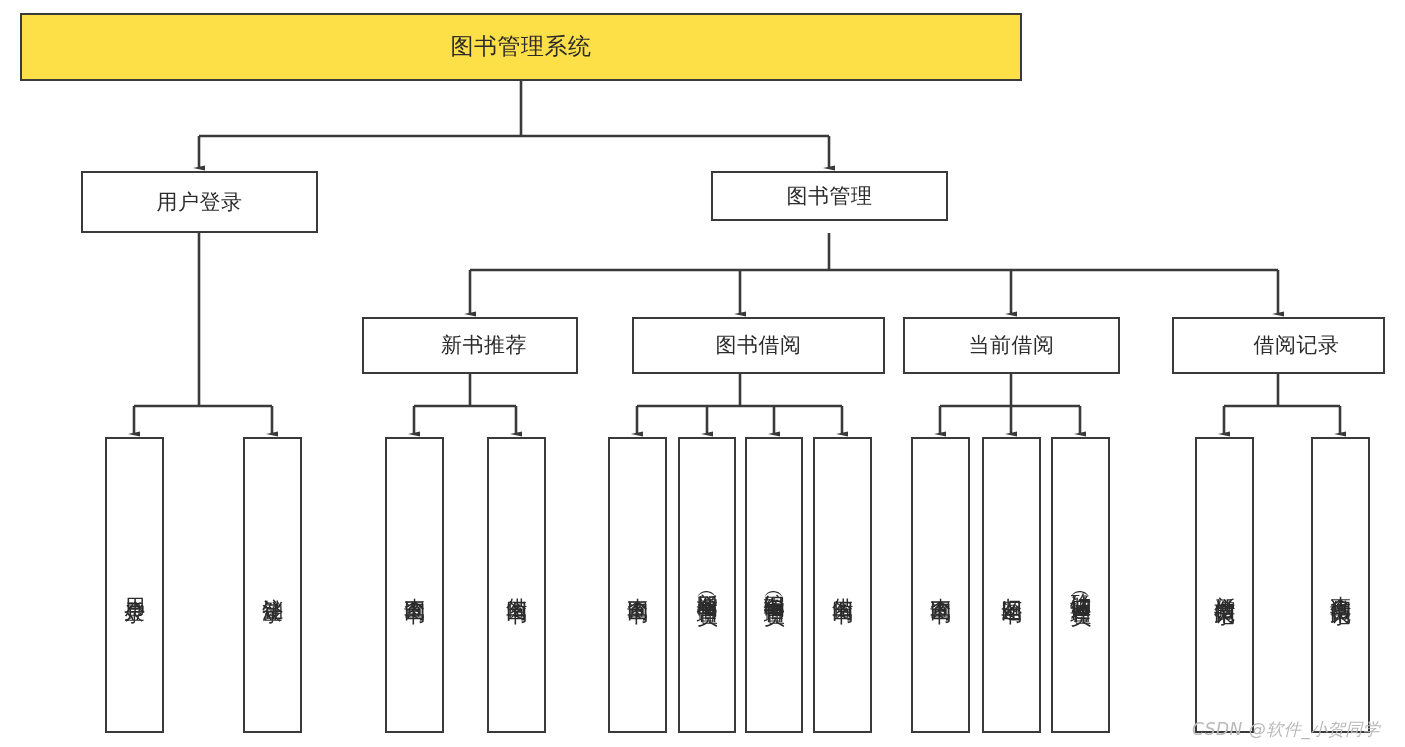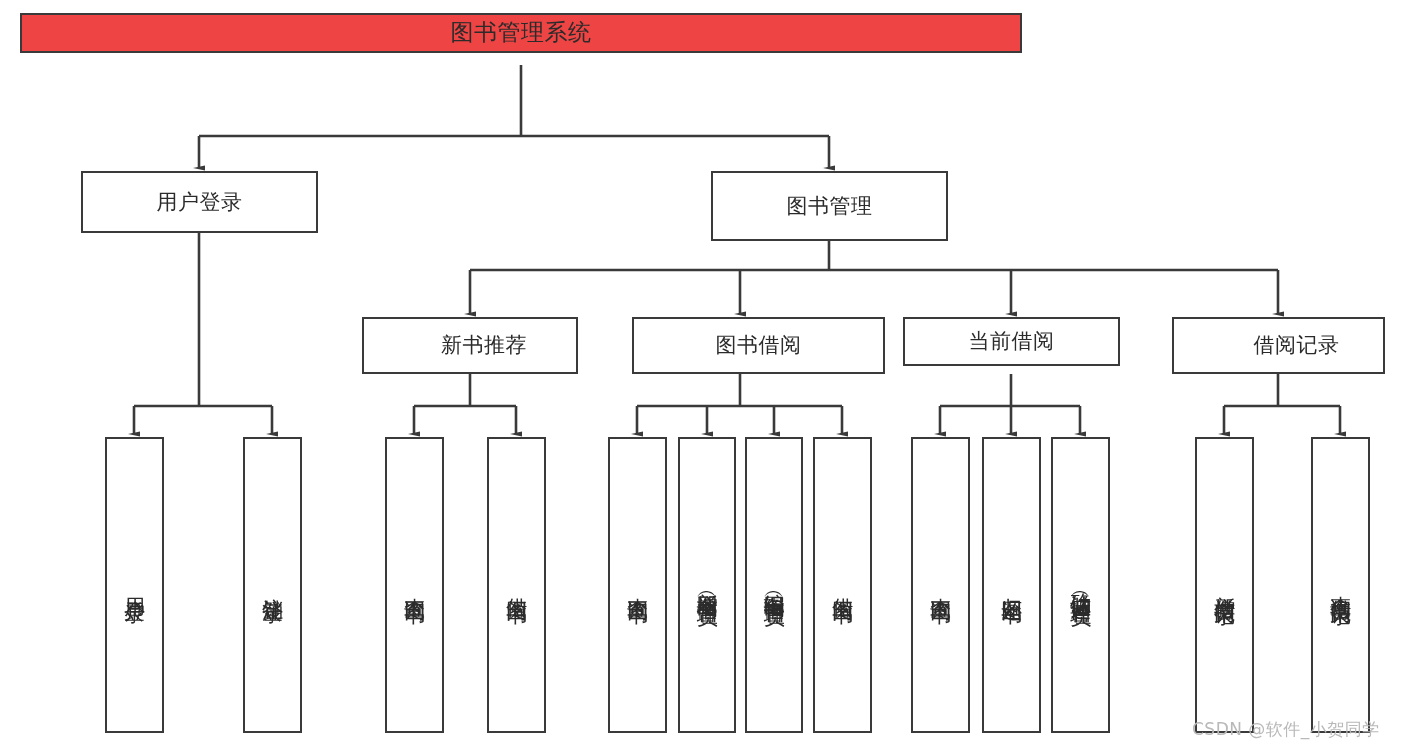--- a/index.html
+++ b/index.html
@@ -117,38 +117,38 @@
       <path d="M1011,406 L1011,434" marker-end="url(#arrow)"></path>
       <path d="M1080,406 L1080,434" marker-end="url(#arrow)"></path>
 
       <path d="M1278,374 L1278,406"></path>
       <path d="M1224,406 L1340,406"></path>
       <path d="M1224,406 L1224,434" marker-end="url(#arrow)"></path>
       <path d="M1340,406 L1340,434" marker-end="url(#arrow)"></path>
     </g>
   </svg>
 
-  <div class="node root" style="left: 20px; top: 13px; width: 1002px; height: 40px; border-color: rgb(58, 58, 58); background: #ef4444; color: rgb(43, 43, 43);">
+  <div class="node root" style="left: 20px; top: 13px; width: 1002px; height: 68px; border-color: rgb(58, 58, 58); background: #fde047; color: rgb(43, 43, 43);">
     <span class="label">图书管理系统</span>
   </div>
 
   <div class="node level2" style="left: 81px; top: 171px; width: 237px; height: 62px; border-color: rgb(58, 58, 58); background: rgb(255, 255, 255); color: rgb(43, 43, 43);">
     <span class="label">用户登录</span>
   </div>
-  <div class="node level2" style="left: 711px; top: 171px; width: 237px; height: 70px; border-color: rgb(58, 58, 58); background: rgb(255, 255, 255); color: rgb(43, 43, 43);">
+  <div class="node level2" style="left: 711px; top: 171px; width: 237px; height: 50px; border-color: rgb(58, 58, 58); background: rgb(255, 255, 255); color: rgb(43, 43, 43);">
     <span class="label">图书管理</span>
   </div>
 
   <div class="node level3" style="left: 362px; top: 317px; width: 216px; height: 57px; border-color: rgb(58, 58, 58); background: rgb(255, 255, 255); color: rgb(43, 43, 43); padding-left: 28px;">
     <span class="label">新书推荐</span>
   </div>
   <div class="node level3" style="left: 632px; top: 317px; width: 253px; height: 57px; border-color: rgb(58, 58, 58); background: rgb(255, 255, 255); color: rgb(43, 43, 43);">
     <span class="label">图书借阅</span>
   </div>
-  <div class="node level3" style="left: 903px; top: 317px; width: 217px; height: 49px; border-color: rgb(58, 58, 58); background: rgb(255, 255, 255); color: rgb(43, 43, 43);">
+  <div class="node level3" style="left: 903px; top: 317px; width: 217px; height: 57px; border-color: rgb(58, 58, 58); background: rgb(255, 255, 255); color: rgb(43, 43, 43);">
     <span class="label">当前借阅</span>
   </div>
   <div class="node level3" style="left: 1172px; top: 317px; width: 213px; height: 57px; border-color: rgb(58, 58, 58); background: rgb(255, 255, 255); color: rgb(43, 43, 43); padding-left: 36px;">
     <span class="label">借阅记录</span>
   </div>
 
   <div class="node leaf" style="left: 105px; top: 437px; width: 59px; height: 296px; border-color: rgb(58, 58, 58); background: rgb(255, 255, 255); color: rgb(43, 43, 43);">
     <span class="label">用户登录</span>
   </div>
   <div class="node leaf" style="left: 243px; top: 437px; width: 59px; height: 296px; border-color: rgb(58, 58, 58); background: rgb(255, 255, 255); color: rgb(43, 43, 43);">
@@ -181,15 +181,15 @@
   <div class="node leaf" style="left: 1051px; top: 437px; width: 59px; height: 296px; border-color: rgb(58, 58, 58); background: rgb(255, 255, 255); color: rgb(43, 43, 43);">
     <span class="label">确认归还（管理员）</span>
   </div>
   <div class="node leaf" style="left: 1195px; top: 437px; width: 59px; height: 296px; border-color: rgb(58, 58, 58); background: rgb(255, 255, 255); color: rgb(43, 43, 43);">
     <span class="label">新增借阅记录</span>
   </div>
   <div class="node leaf" style="left: 1311px; top: 437px; width: 59px; height: 296px; border-color: rgb(58, 58, 58); background: rgb(255, 255, 255); color: rgb(43, 43, 43);">
     <span class="label">查询借阅记录</span>
   </div>
 
-  <div id="watermark" style="left: 1192px; top: 718px; color: rgb(185, 185, 185);">CSDN @软件_小贺同学</div>
+  <div id="watermark" style="left: 1192px; top: 718px; color: rgb(185, 185, 185); font-style: italic;">CSDN @软件_小贺同学</div>
 
 </div>
 
 </body></html>

